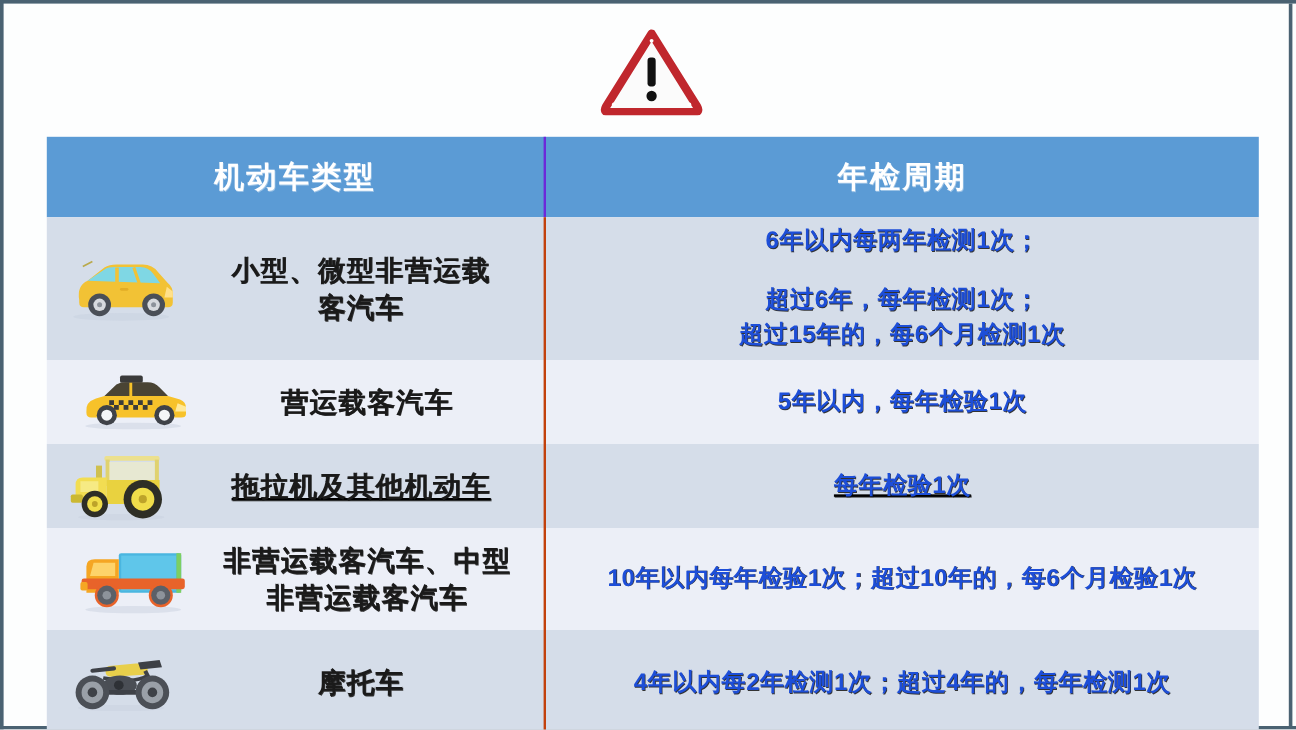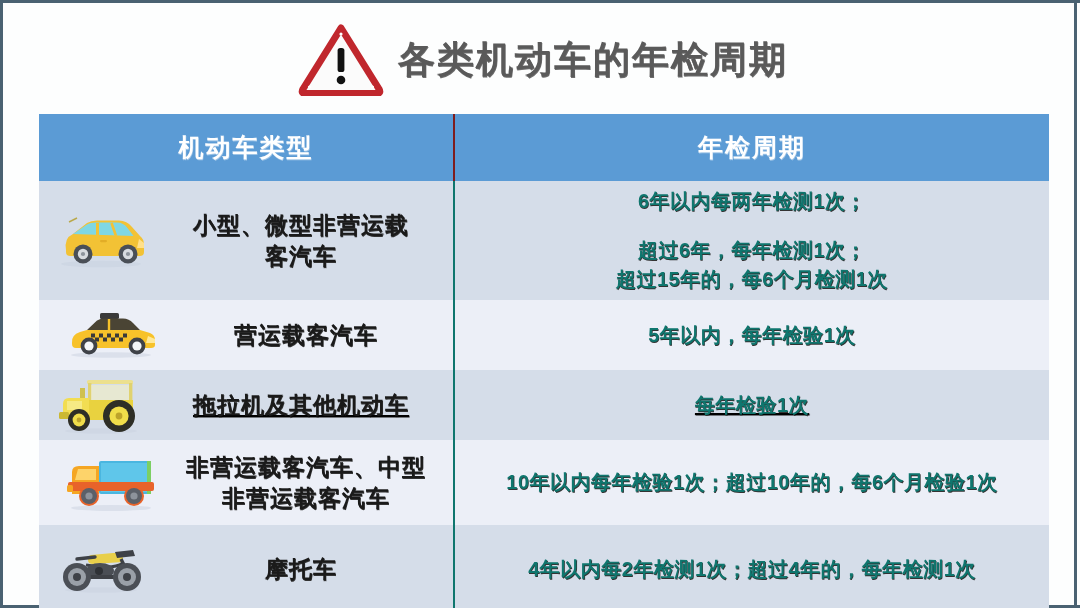--- a/index.html
+++ b/index.html
@@ -56,31 +56,31 @@
   .th {
     background:#5b9bd5;
     color:#ffffff;
     font-size:25px;
     font-weight:bold;
     text-align:center;
     vertical-align:middle;
     letter-spacing:2px;
     text-shadow:0.5px 0.5px 0 rgba(255,255,255,.4);
   }
-  .th.left  { width:416px; border-right:2px solid #7f1d1d; }
+  .th.left  { width:416px; border-right:2px solid #6d28d9; }
   .th.right { width:594px; }
 
   .row-a td { background:#d5dde9; }
   .row-b td { background:#eceff7;padding-left:10px; }
 
   .cell-type {
     width:416px;
     padding:0;
     vertical-align:middle;
-    border-right:2px solid #0f766e;
+    border-right:2px solid #c2410c;
   }
   .type-inner {
     display:flex;
     align-items:center;
     height:100%;
   }
   .icon-wrap {
     flex:0 0 124px;
     display:flex;
     align-items:center;
@@ -97,21 +97,21 @@
     letter-spacing:1px;
     padding-right:14px;
     text-shadow:0.6px 0.6px 0 #333;
   }
   .cell-period {
     width:594px;
     text-align:center;
     vertical-align:middle;
     font-size:20px;
     font-weight:bold;
-    color:#0f766e;
+    color:#1d4ed8;
     line-height:1.45;
     letter-spacing:0.5px;
     padding:6px 10px;
     text-shadow:0.6px 0.6px 0 #333;
   }
   .cell-period .ln { display:block; white-space:nowrap; }
   .r1 { height:99px; }
   .r2 { height:70px; }
   .r3 { height:70px;text-decoration:underline; }
   .r4 { height:85px; }
@@ -126,21 +126,20 @@
     <span>
       <svg class="warn-icon" viewBox="0 0 86 74" xmlns="http://www.w3.org/2000/svg">
         <path d="M43 6 L81 67 Q83.5 71.5 78.5 71.5 L7.5 71.5 Q2.5 71.5 5 67 Z" fill="#fbfbfb" stroke="#c0272d" stroke-width="7" stroke-linejoin="round"></path>
         <circle cx="11.5" cy="65" r="1.6" fill="#ffffff"></circle>
         <circle cx="74.5" cy="65" r="1.6" fill="#ffffff"></circle>
         <circle cx="43" cy="12" r="1.6" fill="#ffffff"></circle>
         <rect x="39.6" y="26" width="6.8" height="24" rx="2.6" fill="#111111"></rect>
         <circle cx="43" cy="58" r="4.3" fill="#111111"></circle>
       </svg>
     </span>
-    <span class="title-text">各类机动车的年检周期</span>
   </div>
 
   <table class="table">
     <thead>
       <tr class="thead-row">
         <th class="th left">机动车类型</th>
         <th class="th right">年检周期</th>
       </tr>
     </thead>
     <tbody>

